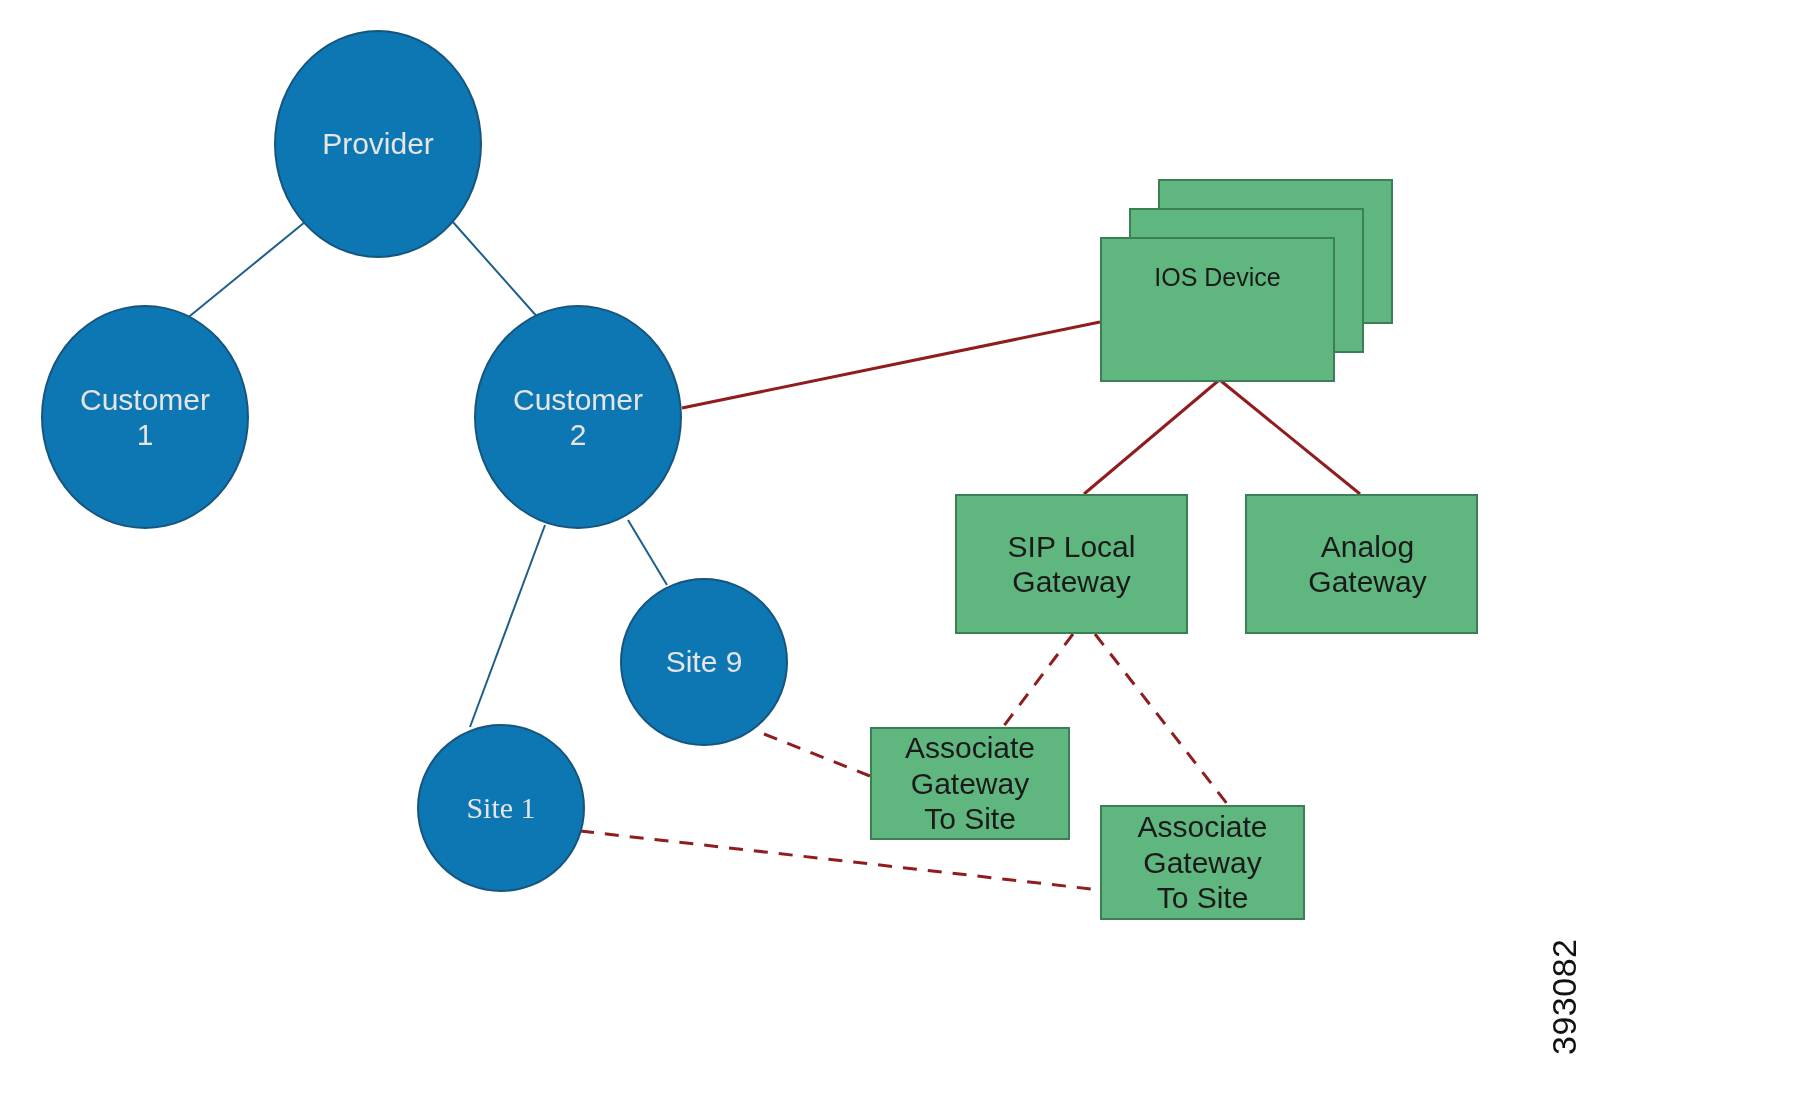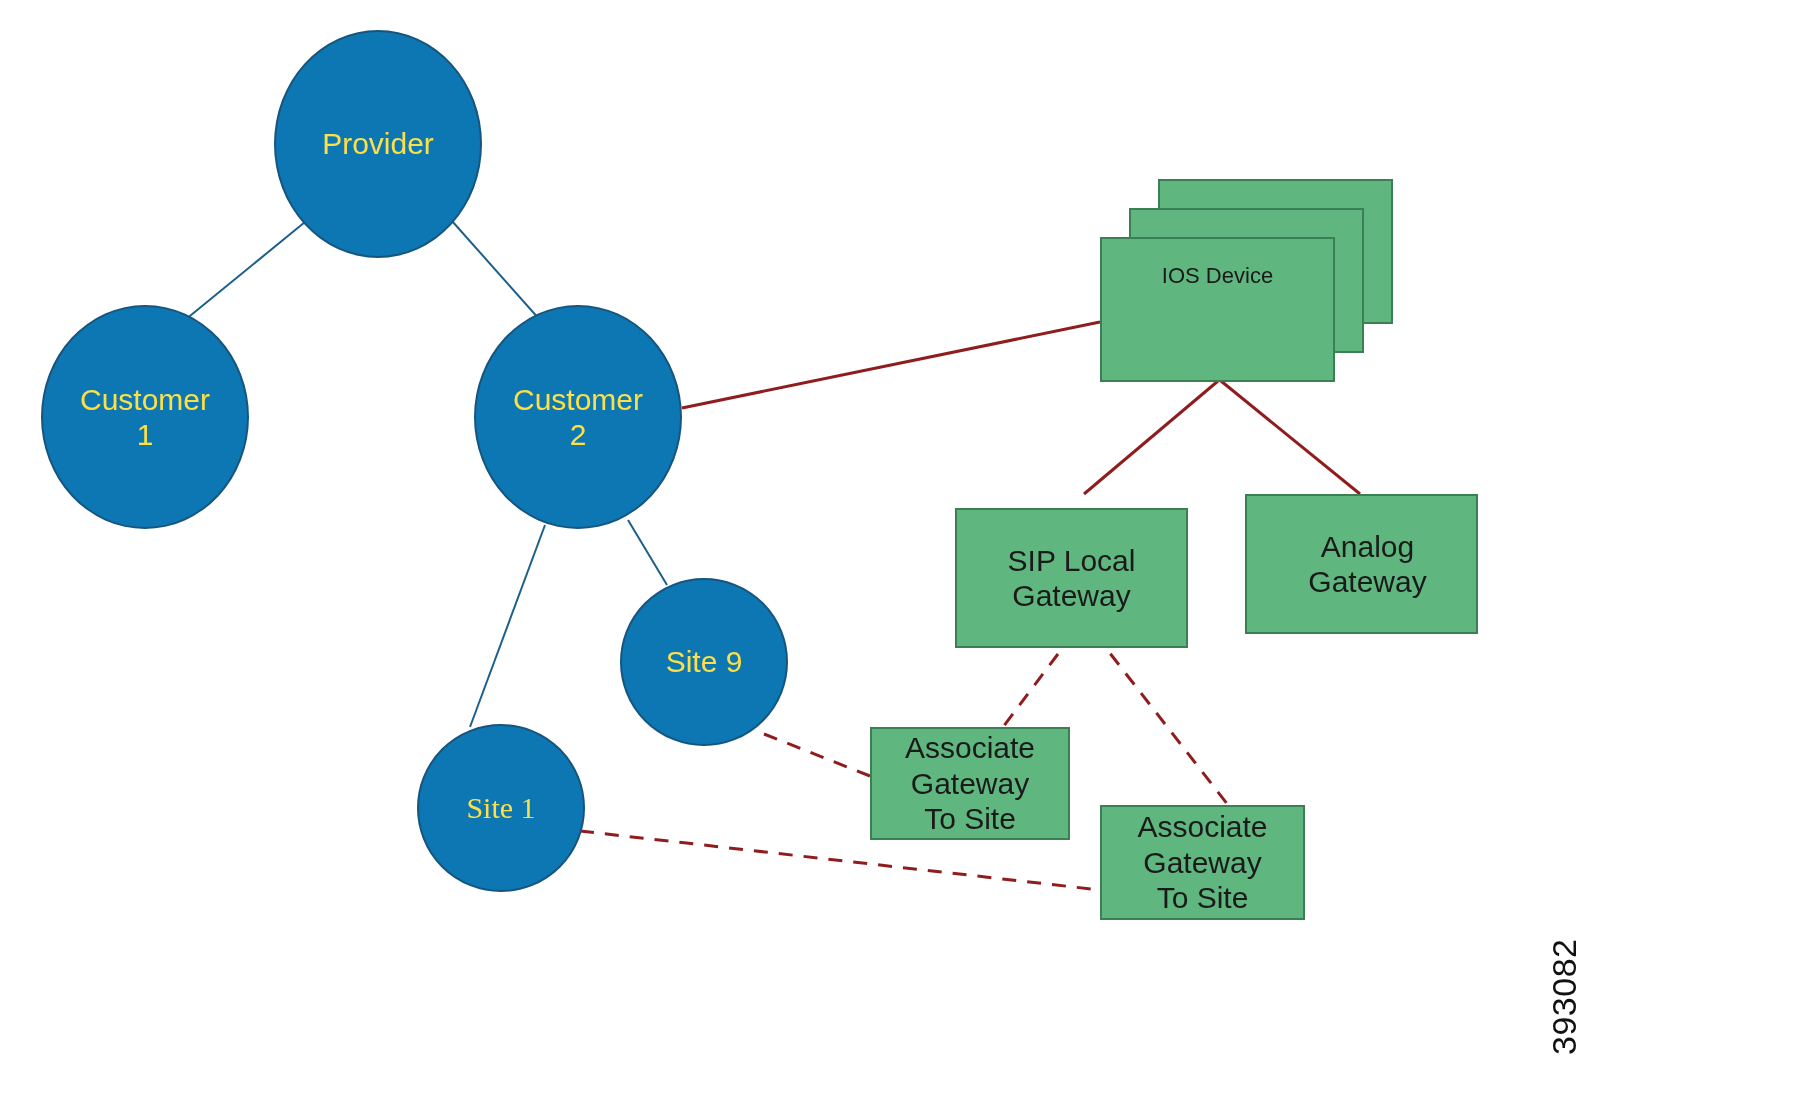--- a/index.html
+++ b/index.html
@@ -31,21 +31,21 @@
     align-items: center;
     justify-content: center;
     text-align: center;
     line-height: 1.18;
     white-space: pre-line;
   }
   .circle-node {
     border-radius: 50%;
     background: #0c77b3;
     border: 2px solid #16557e;
-    color: #fde047;
+    color: #e5e5e5;
     font-size: 30px;
     z-index: 5;
   }
   .box-node {
     background: #5fb67f;
     border: 2px solid #3b7f55;
     color: #1a1a1a;
     font-size: 30px;
     z-index: 5;
   }
@@ -58,21 +58,21 @@
     box-sizing: border-box;
     background: #5fb67f;
     border: 2px solid #3b7f55;
   }
   .stack-front {
     position: absolute;
     box-sizing: border-box;
     background: #5fb67f;
     border: 2px solid #3b7f55;
     color: #1a1a1a;
-    font-size: 22px;
+    font-size: 25px;
     display: flex;
     align-items: flex-start;
     justify-content: center;
     padding-top: 24px;
     text-align: center;
   }
   #watermark {
     position: absolute;
     color: #111111;
     font-size: 34px;
@@ -110,21 +110,21 @@
 2</span></div>
       <div class="node circle-node" style="left: 620px; top: 578px; width: 168px; height: 168px;"><span>Site 9</span></div>
       <div class="node circle-node" style="left: 417px; top: 724px; width: 168px; height: 168px; font-family: Liberation Serif, serif;"><span>Site 1</span></div>
       <div class="stack-wrap" style="left: 1100px; top: 179px; width: 293px; height: 203px;">
         <div class="stack-layer" style="left: 58px; top: 0px; width: 235px; height: 145px; z-index: 1;"></div>
         <div class="stack-layer" style="left: 29px; top: 29px; width: 235px; height: 145px; z-index: 2;"></div>
         <div class="stack-front" style="left: 0px; top: 58px; width: 235px; height: 145px; z-index: 4;">
           <span>IOS Device</span>
         </div>
       </div>
-      <div class="node box-node" style="left: 955px; top: 508px; width: 233px; height: 140px;"><span>SIP Local
+      <div class="node box-node" style="left: 955px; top: 494px; width: 233px; height: 140px;"><span>SIP Local
 Gateway</span></div>
       <div class="node box-node" style="left: 1245px; top: 494px; width: 233px; height: 140px; padding-left: 12px;"><span>Analog
 Gateway</span></div>
       <div class="node box-node" style="left: 870px; top: 727px; width: 200px; height: 113px;"><span>Associate
 Gateway
 To Site</span></div>
       <div class="node box-node" style="left: 1100px; top: 805px; width: 205px; height: 115px;"><span>Associate
 Gateway
 To Site</span></div>
     </div>

